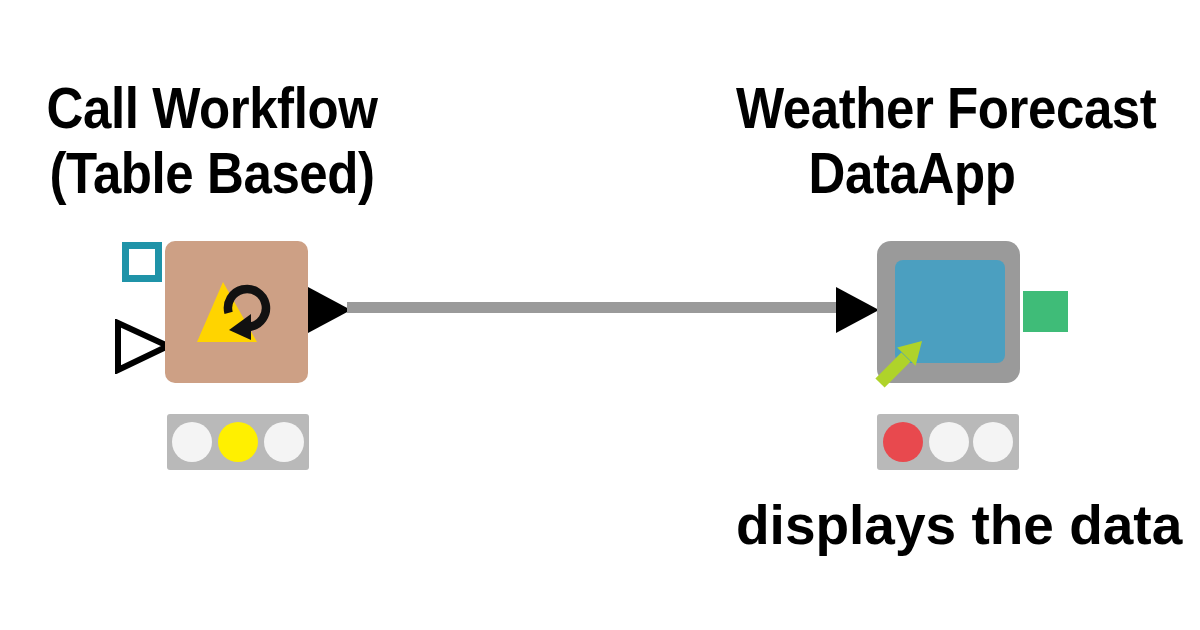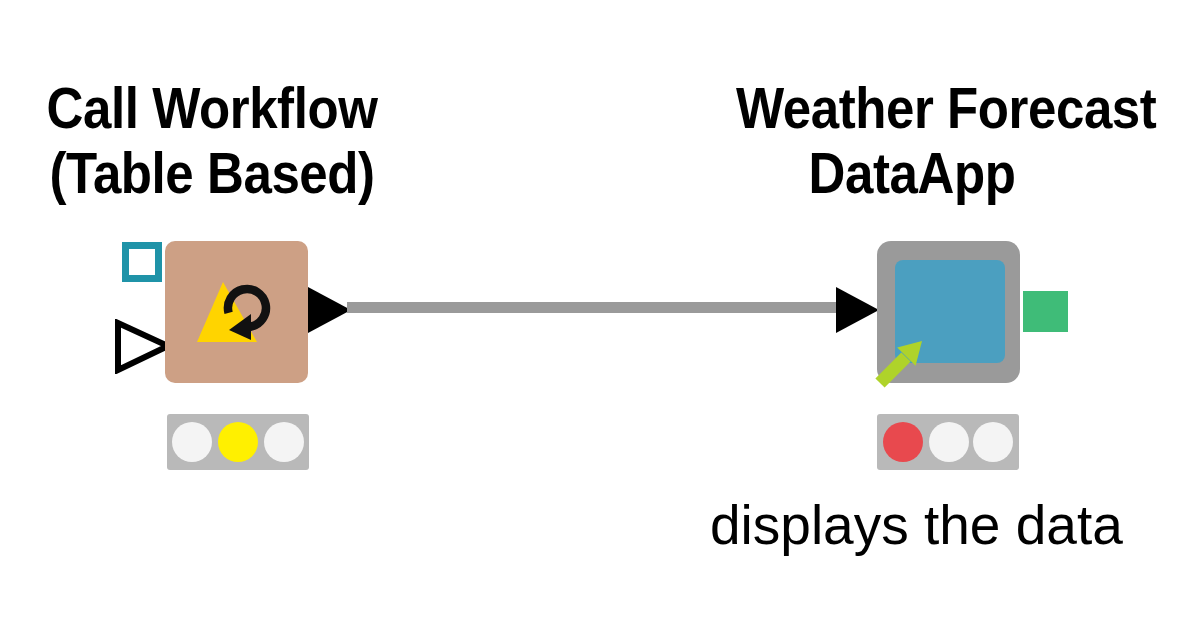--- a/index.html
+++ b/index.html
@@ -126,15 +126,15 @@
     <div class="light" style="left: 97px; background-color: rgb(244, 244, 244);"></div>
   </div>
 
   <div class="abs traffic-light-bar" style="left: 877px; top: 414px; background-color: rgb(185, 185, 185);">
     <div class="light" style="left: 6px; background-color: rgb(232, 73, 78);"></div>
     <div class="light" style="left: 52px; background-color: rgb(244, 244, 244);"></div>
     <div class="light" style="left: 96px; background-color: rgb(244, 244, 244);"></div>
   </div>
 
 
-  <div class="abs node-annotation" style="left:710px; top:493px;">displays the data</div>
+  <div class="abs node-annotation" style="left:736px; top:493px;font-weight:bold;">displays the data</div>
 
 </div>
 
 </body></html>

